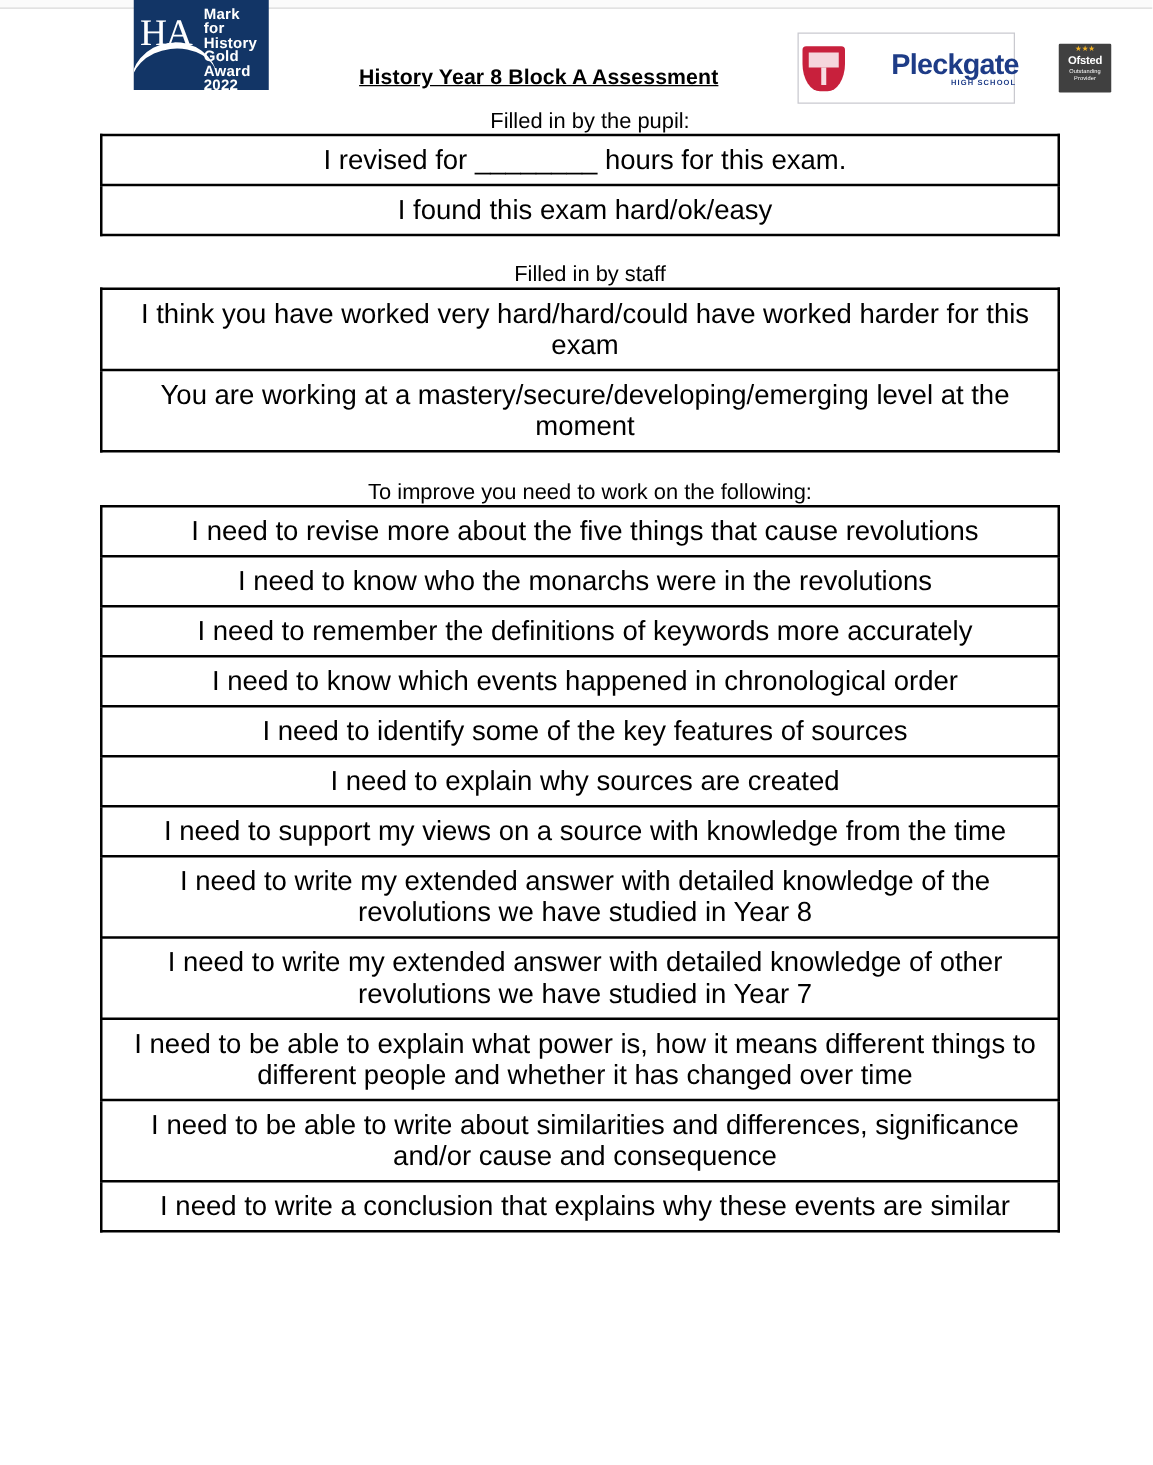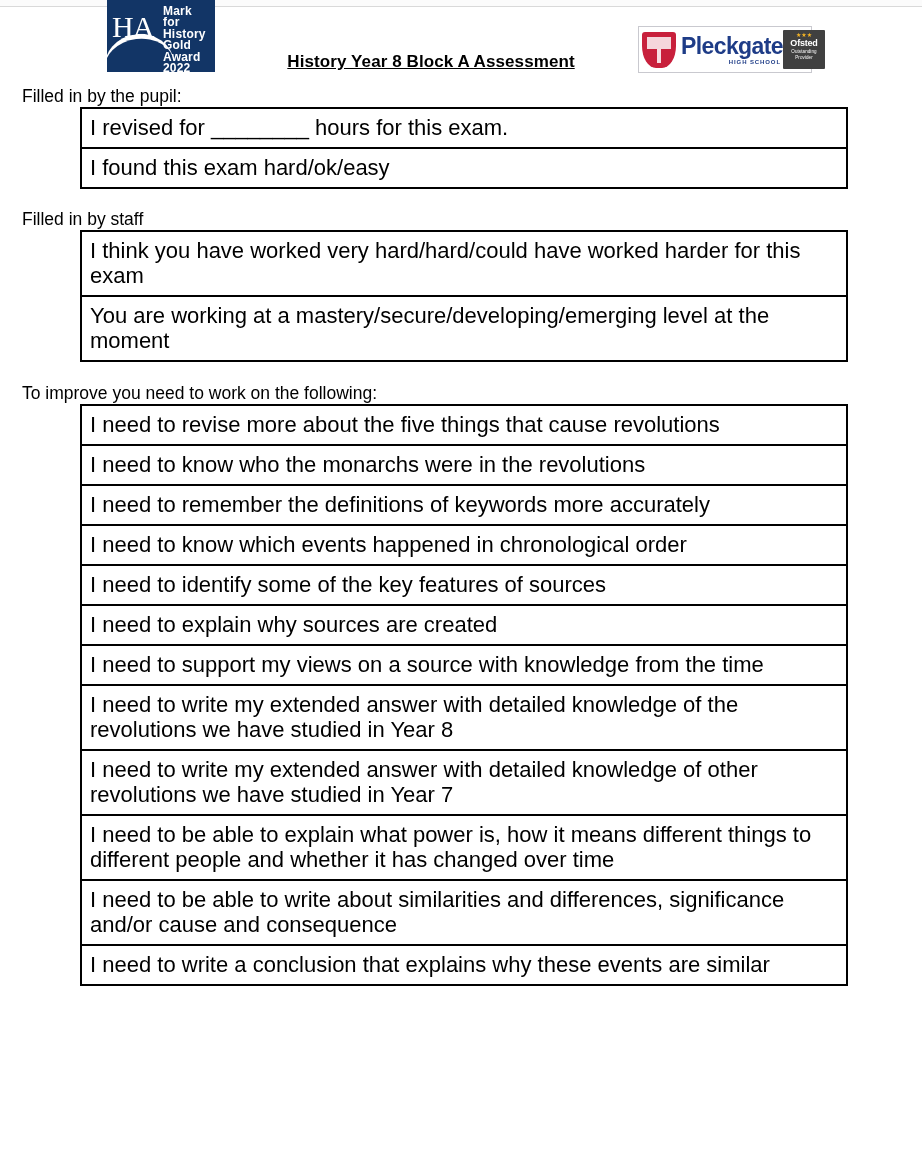--- a/index.html
+++ b/index.html
@@ -88,27 +88,28 @@
     font-size: 17px;
     font-weight: bold;
     text-decoration: underline;
     letter-spacing: .1px;
   }
   .pleck-logo {
     position: absolute;
     left: 638px;
     top: 19px;
     width: 174px;
-    height: 47px;
+    height: 57px;
     background: #ffffff;
     border: 1px solid #c9c9cf;
     display: flex;
     align-items: center;
     box-sizing: border-box;
     padding: 2px 3px;
+    gap: 32px;
   }
   .pleck-crest {
     position: relative;
     width: 34px;
     height: 36px;
     flex: 0 0 34px;
     background: #c8203c;
     border-radius: 3px 3px 14px 14px / 3px 3px 22px 22px;
   }
   .pleck-crest::before {
@@ -156,21 +157,21 @@
     text-align: center;
     padding-top: 2px;
     box-sizing: border-box;
     border-radius: 1px;
   }
   .ofsted-stars { font-size: 6px; color: #f4b324; line-height: 6px; }
   .ofsted-name { font-size: 9px; font-weight: bold; line-height: 11px; letter-spacing: -.2px; }
   .ofsted-tag { font-size: 4.5px; line-height: 5.5px; letter-spacing: .1px; }
 
   
-  .section { position: relative; }
+  .section { position: relative; text-align: center; }
   .section-label {
     font-size: 17.5px;
     line-height: 22px;
     padding-left: 22px;
     color: #000000;
   }
   .tbl {
     margin-left: 80px;
     width: 768px;
     border-collapse: collapse;

